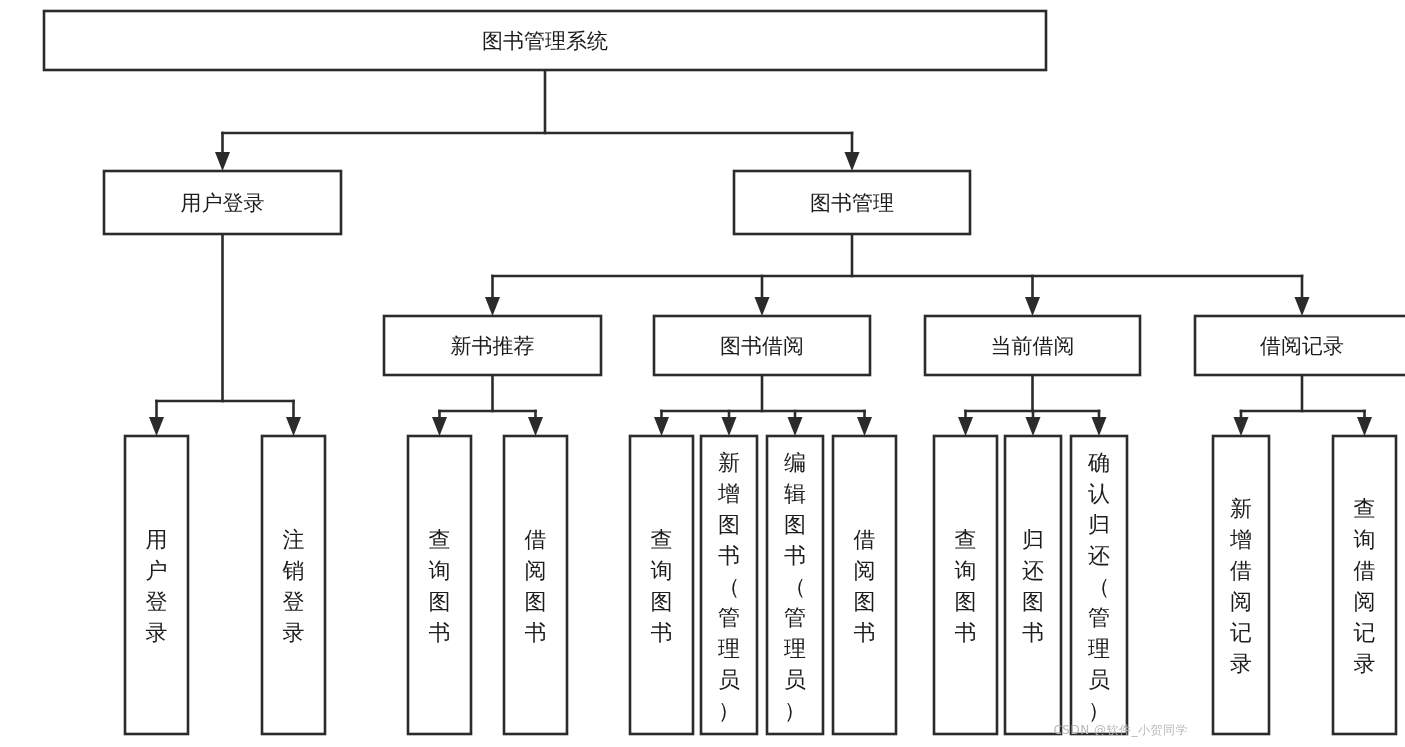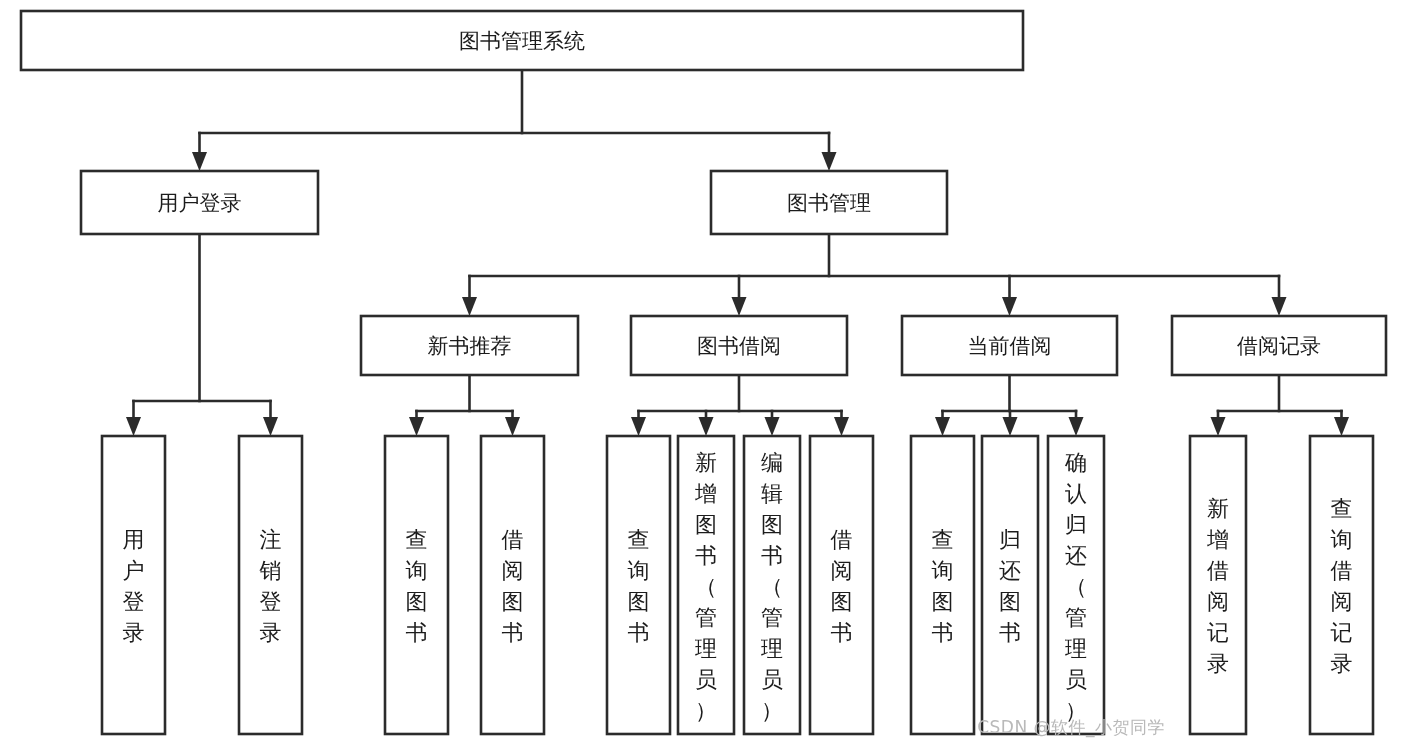--- a/index.html
+++ b/index.html
@@ -11,20 +11,21 @@
     width: 1405px;
     height: 747px;
     font-family: "DejaVu Sans", "Liberation Sans", sans-serif;
     overflow: hidden;
   }
   #diagram-root {
     position: relative;
     width: 1177px;
     height: 747px;
     background: #ffffff;
+    margin-left: 23px;
   }
   svg#flow-svg {
     position: absolute;
     left: 0;
     top: 0;
     width: 1405px;
     height: 747px;
     display: block;
   }
   .node-box {
@@ -53,21 +54,21 @@
   }
   .arrow-head {
     fill: #2b2b2b;
     stroke: none;
   }
   .watermark {
     position: absolute;
     right: 12px;
     bottom: 8px;
     font-family: "DejaVu Sans", "Liberation Sans", sans-serif;
-    font-size: 17px;
+    font-size: 12px;
     color: #b9b9b9;
     letter-spacing: 0.5px;
     white-space: nowrap;
     user-select: none;
   }
 </style>
 </head>
 <body>
 
 <div id="diagram-root">

